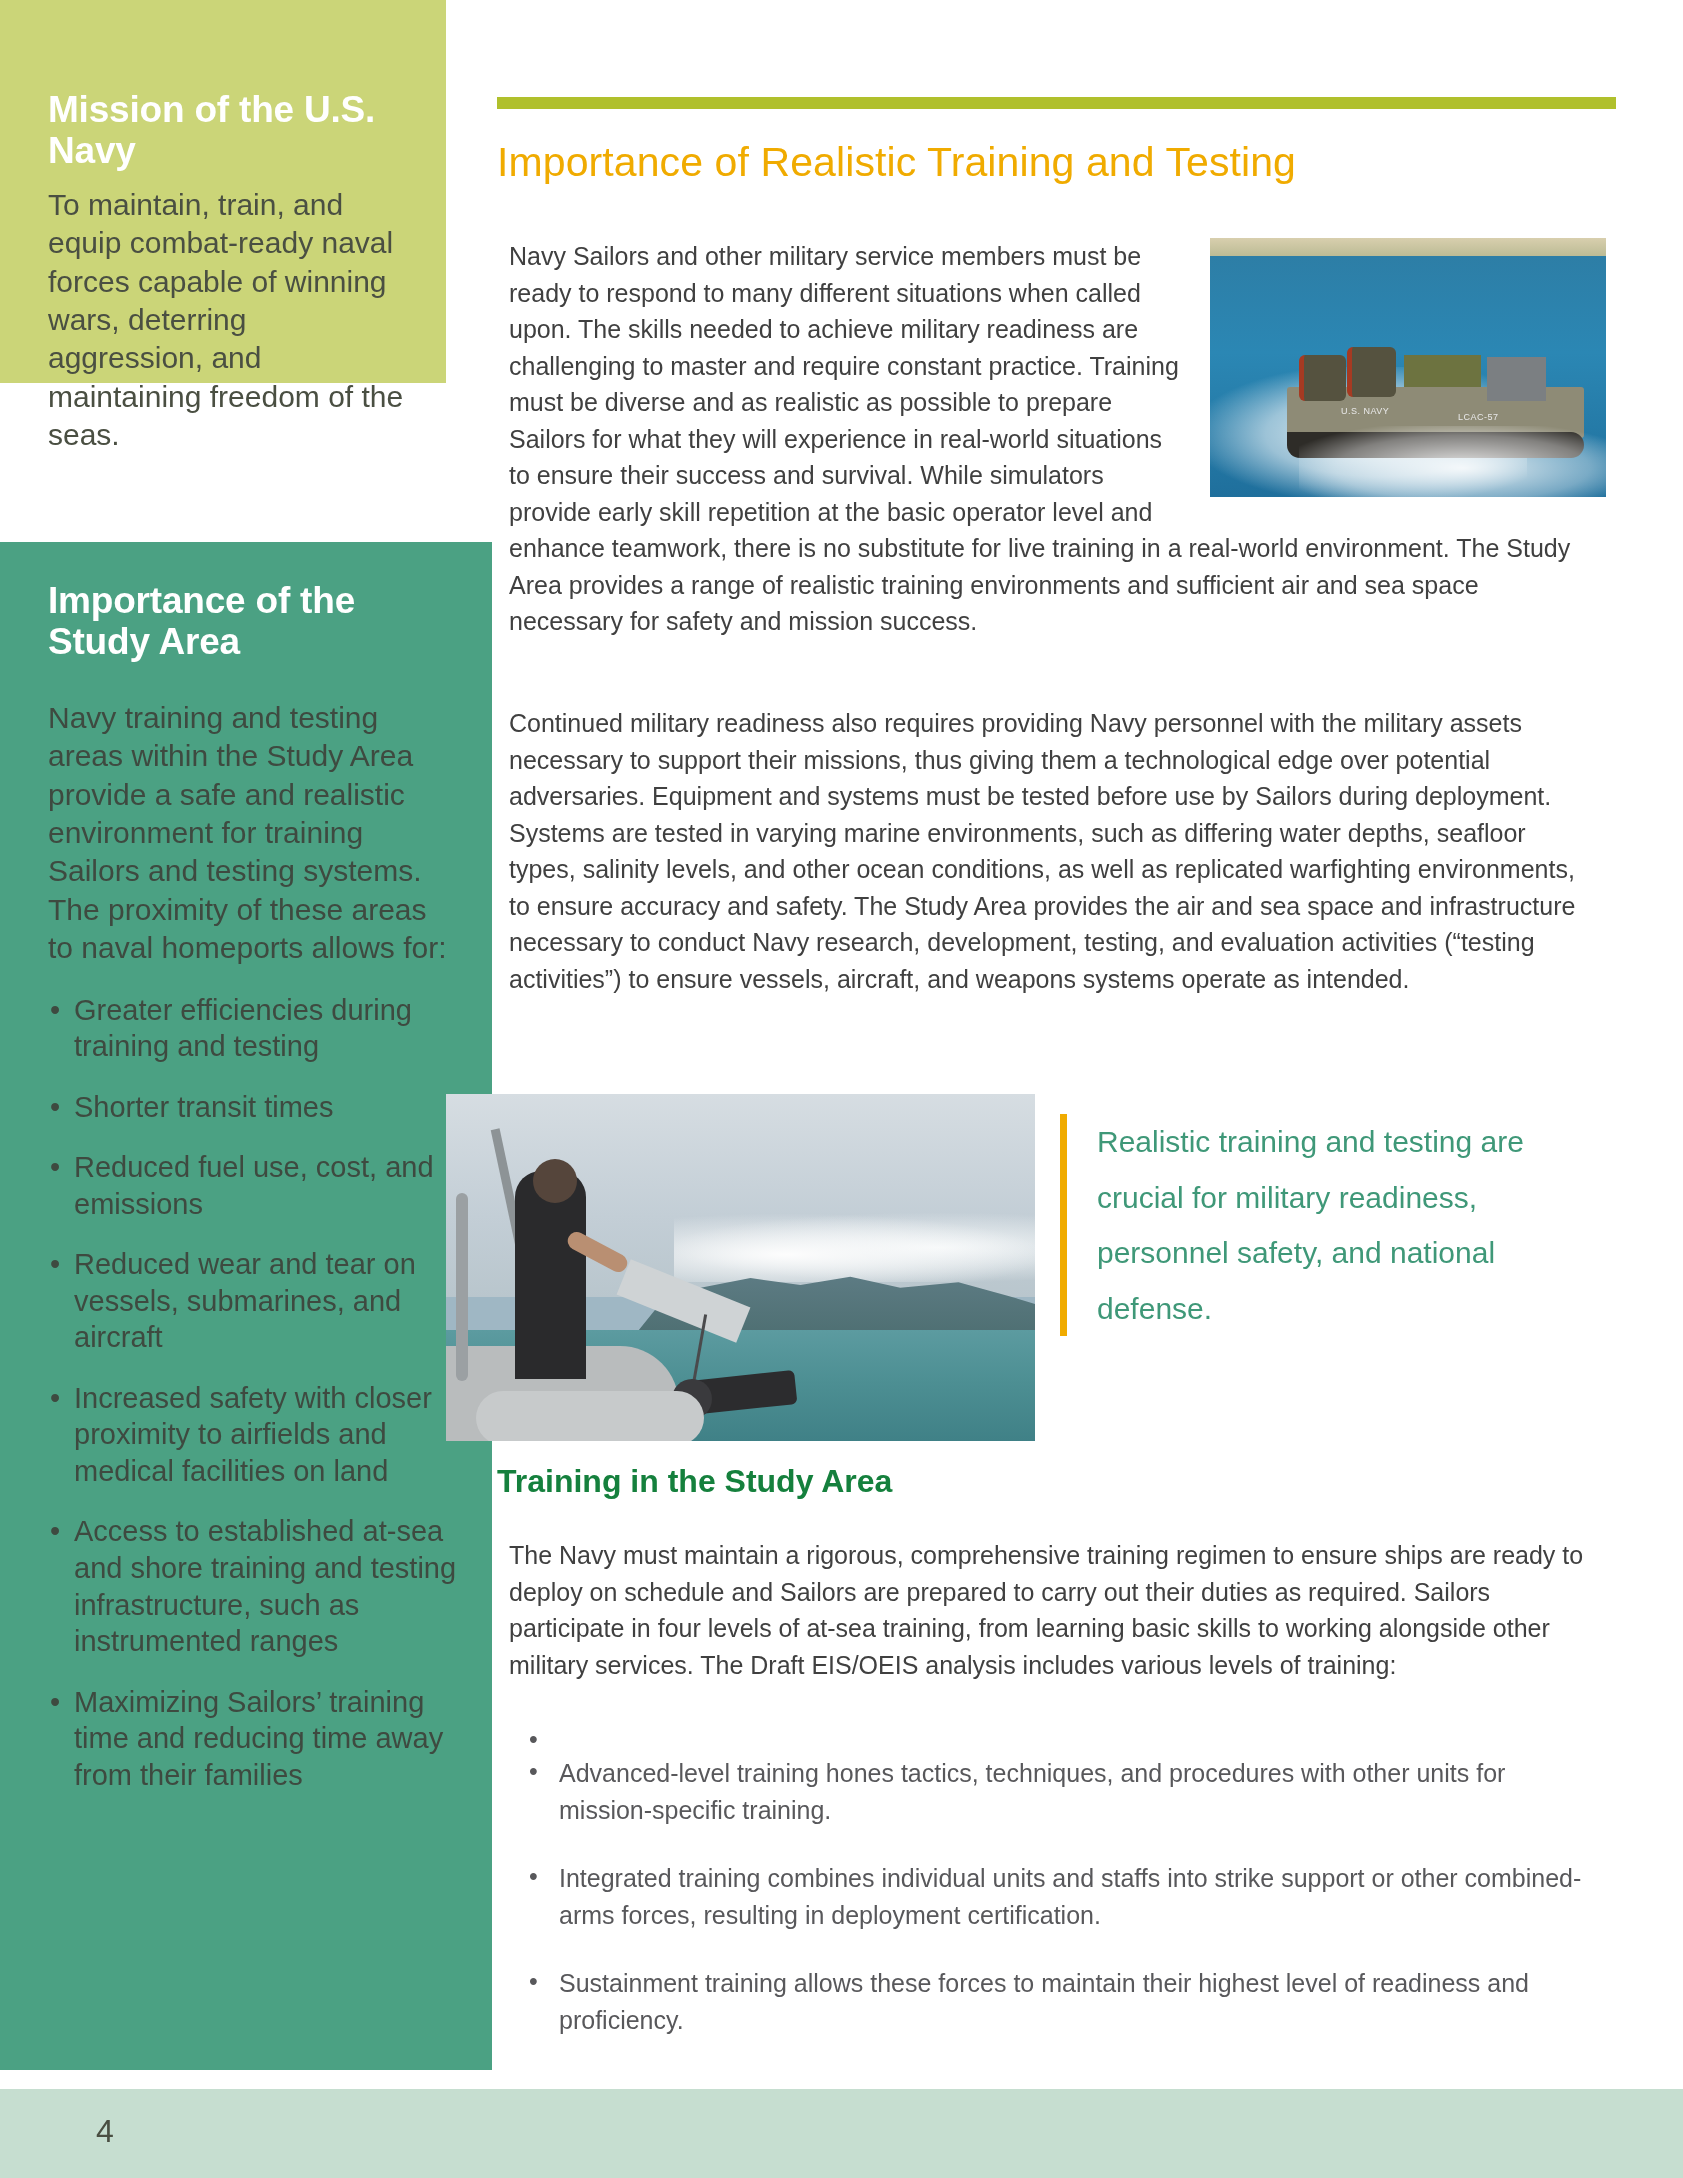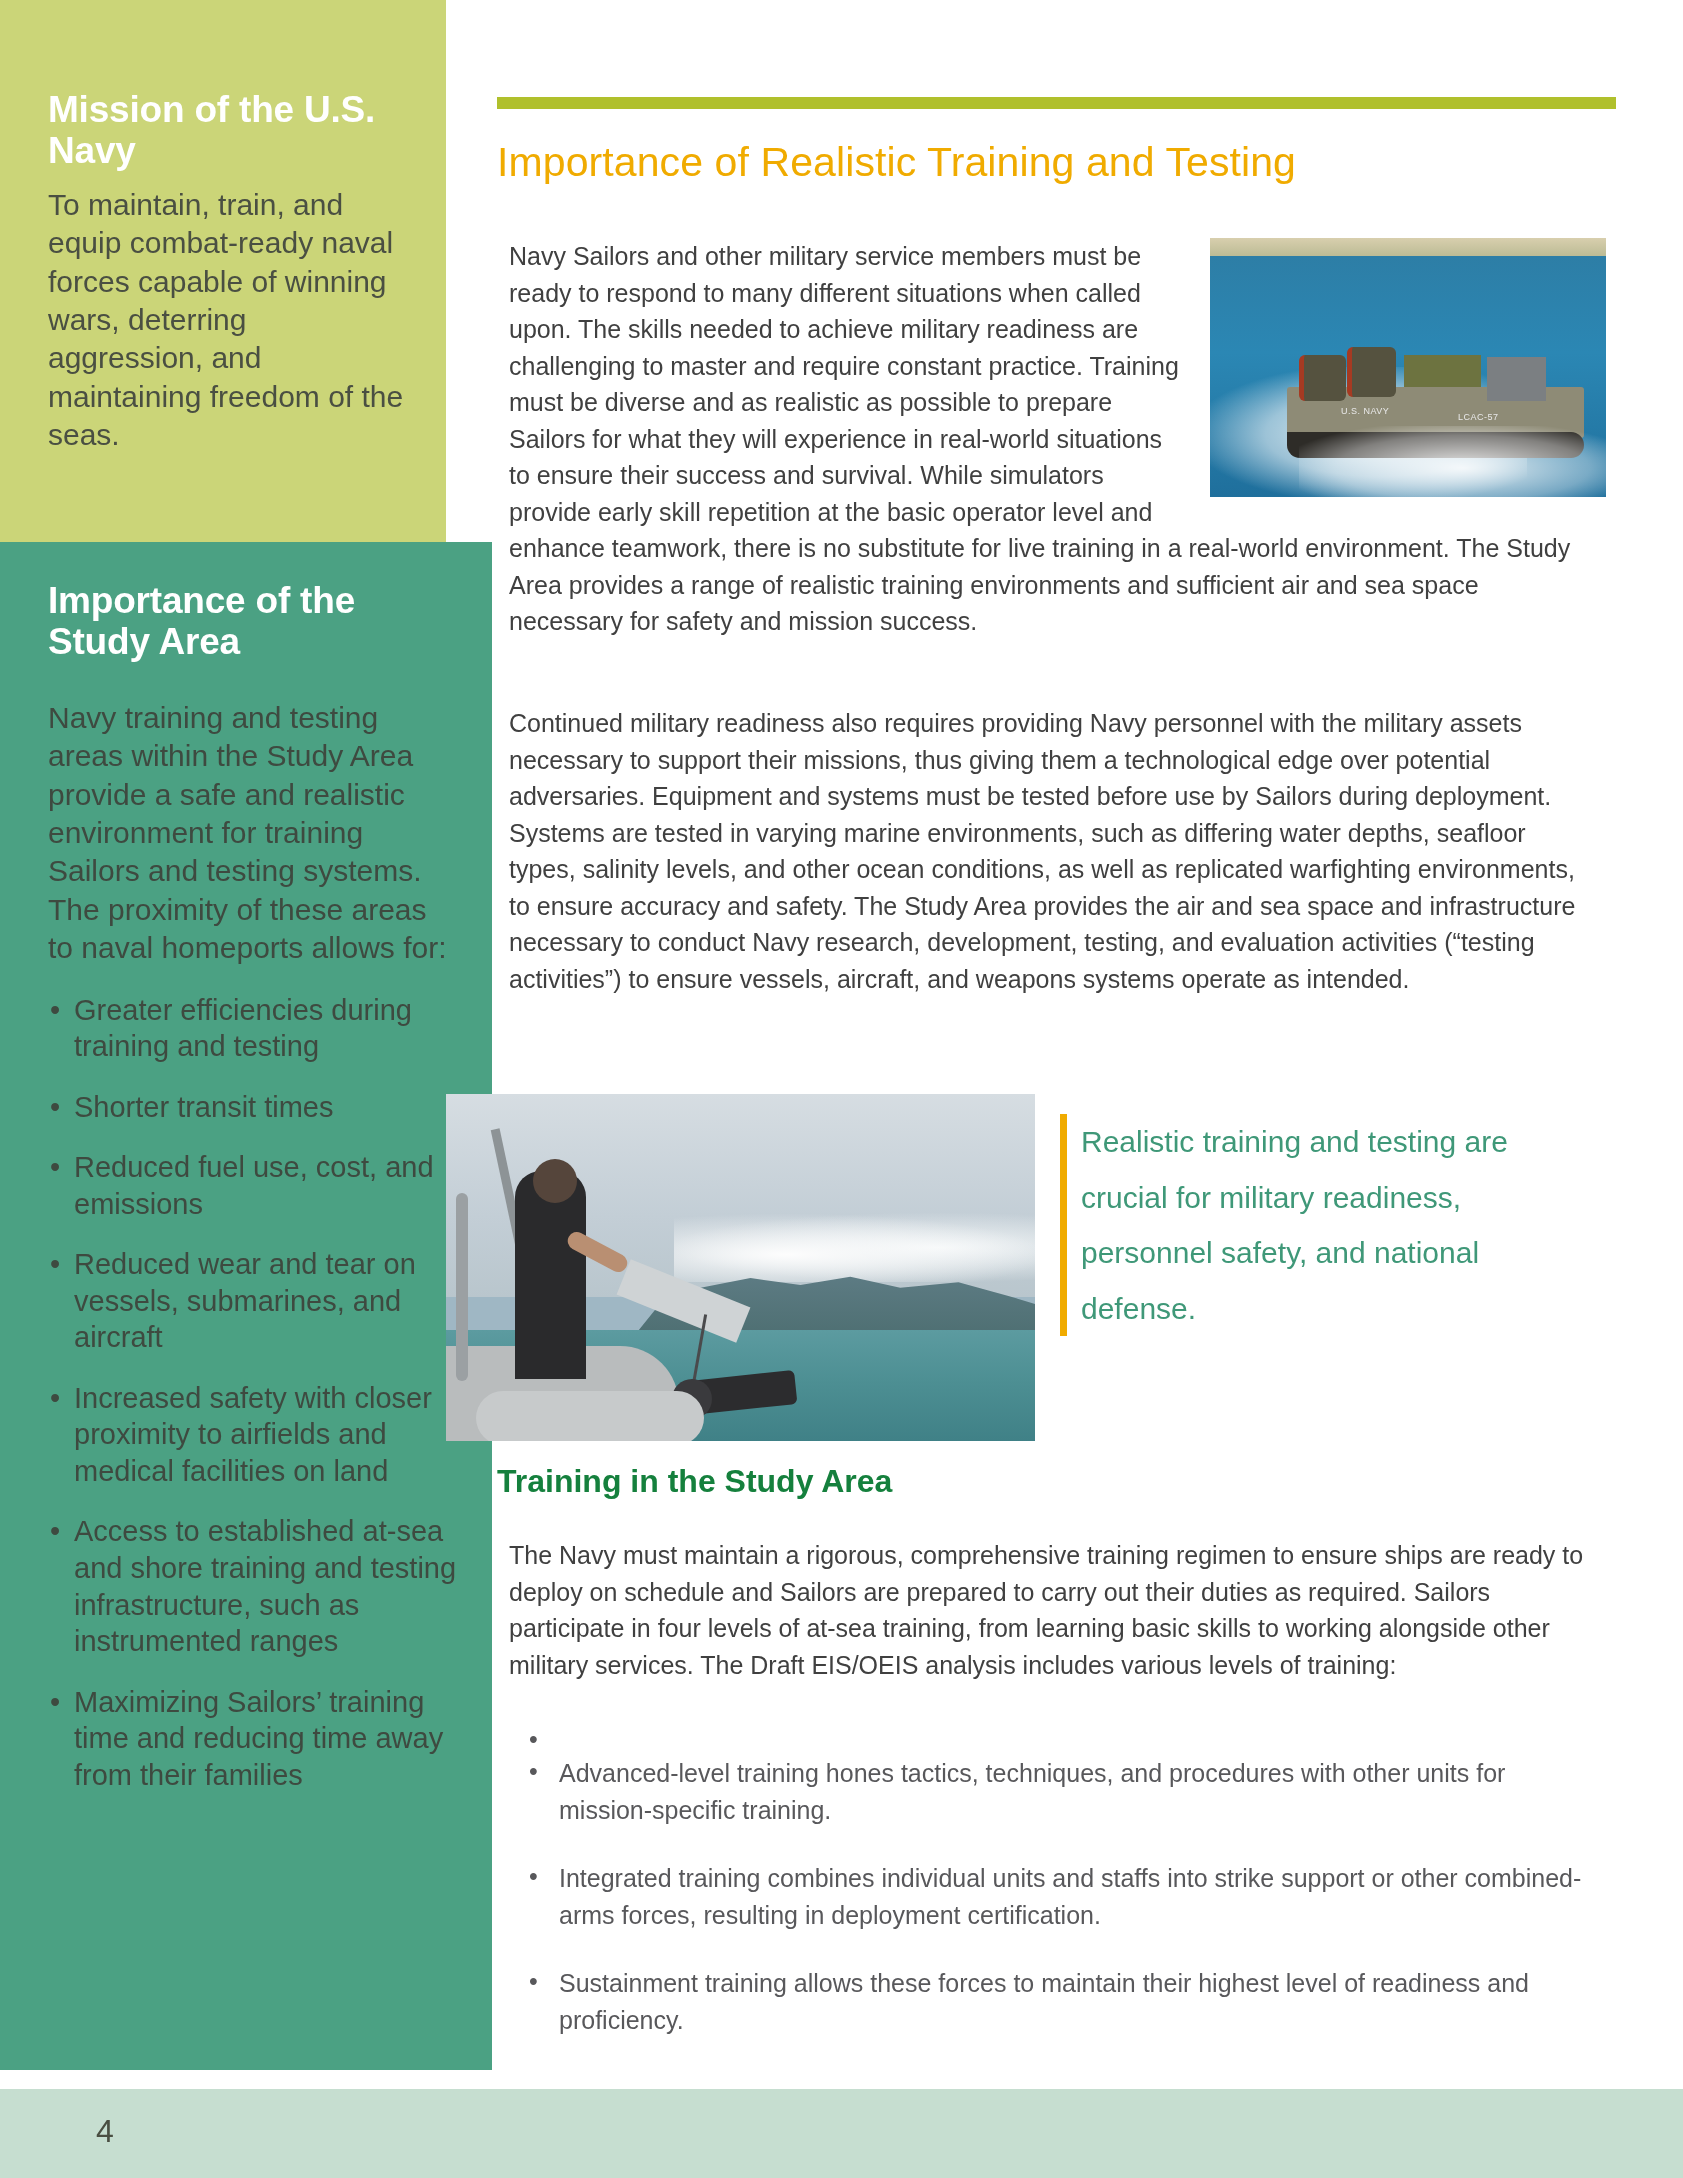--- a/index.html
+++ b/index.html
@@ -21,21 +21,21 @@
     left: 0;
     top: 0;
     width: 446px;
     height: 2069px;
   }
   .panel-mission {
     position: absolute;
     left: 0;
     top: 0;
     width: 446px;
-    height: 542px;
+    height: 383px;
     background: #cbd578;
     box-sizing: border-box;
     padding: 89px 42px 0 48px;
   }
   .panel-study {
     position: absolute;
     left: 0;
     top: 542px;
     width: 492px;
     height: 1528px;
@@ -163,21 +163,21 @@
     width: 589px;
     height: 347px;
     overflow: hidden;
     background: #9fb7c4;
   }
   .pullquote {
     position: absolute;
     left: 614px;
     top: 1114px;
     width: 515px;
-    padding-left: 14px;
+    padding-left: 30px;
     border-left: 7px solid #f0ab00;
     box-sizing: border-box;
   }
   .pullquote p {
     margin: 0;
     font-size: 30px;
     line-height: 1.85;
     color: #3f9878;
   }
 

